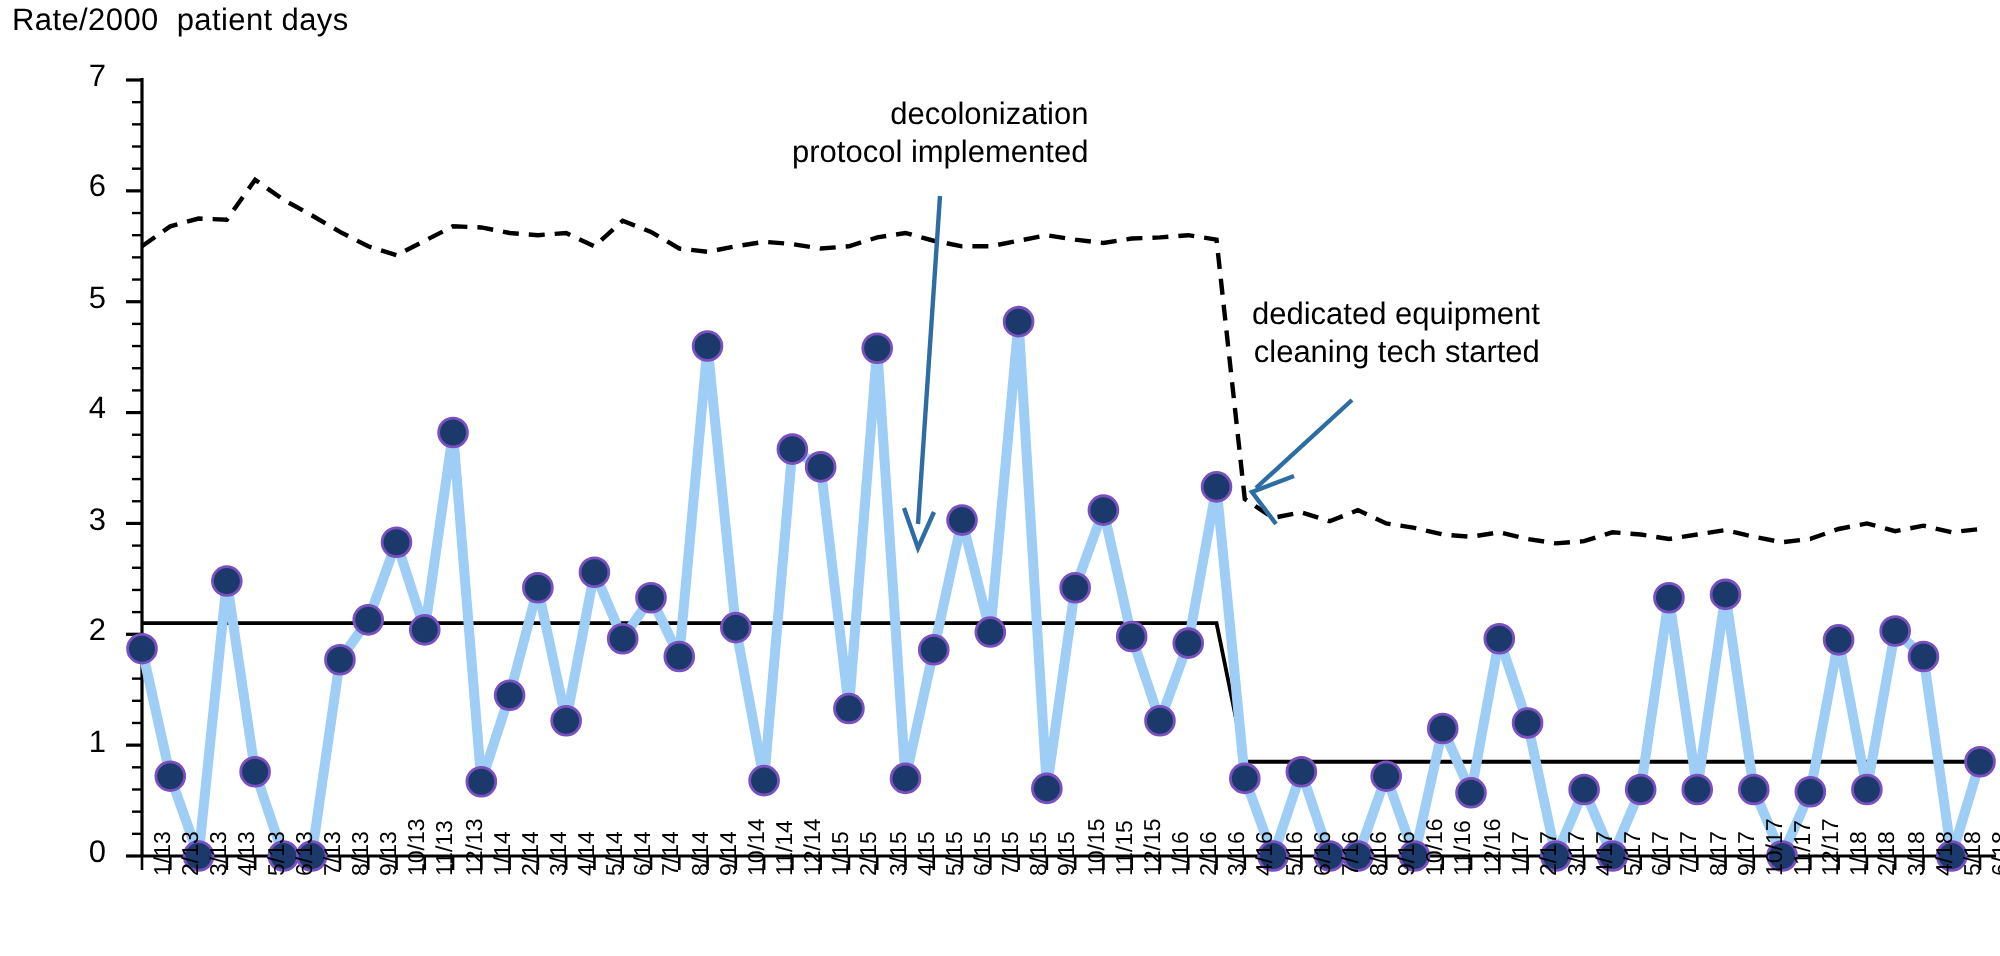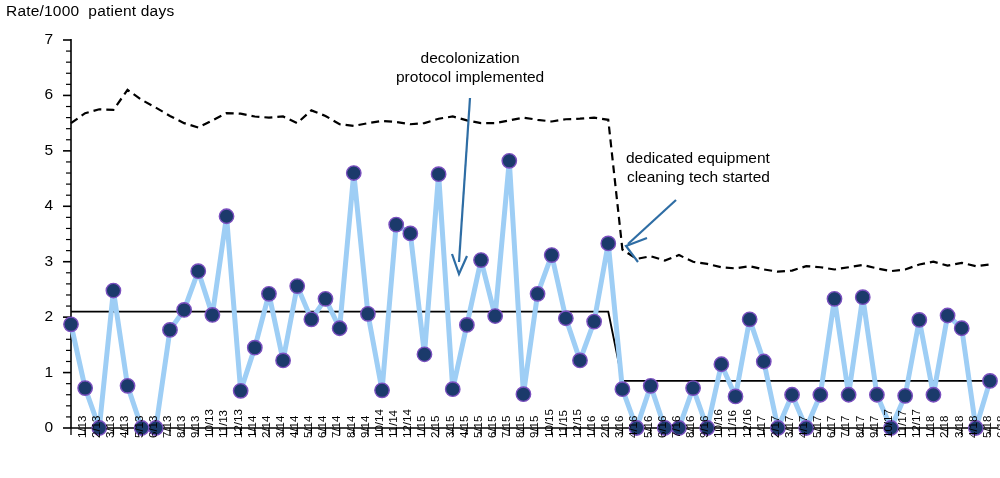--- a/index.html
+++ b/index.html
@@ -32,21 +32,21 @@
     top: 0;
     width: 1000px;
     height: 478px;
   }
   .annot {
     position: absolute;
     font-size: 15.5px;
     line-height: 19px;
     color: #000000;
     white-space: pre;
-    text-align: center;
+    text-align: right;
   }
   #annot-decol {
     left: 396px;
     top: 48px;
   }
   #annot-tech {
     left: 626px;
     top: 148px;
     text-align: right;
   }
@@ -65,21 +65,21 @@
     transform: rotate(-90deg);
     white-space: nowrap;
     text-align: left;
   }
 </style>
 </head>
 <body>
 
 <div id="page">
 
-  <div id="y-axis-title">Rate/1000  patient days</div>
+  <div id="y-axis-title">Rate/2000  patient days</div>
 
   <svg id="plot" viewBox="0 0 1000 478" width="1000" height="478" xmlns="http://www.w3.org/2000/svg">
     <g id="g-axes">
         <line x1="71" y1="39" x2="71" y2="428" stroke="#000000" stroke-width="1.6"></line>
         <line x1="71" y1="428" x2="998" y2="428" stroke="#000000" stroke-width="1.6"></line>
         <line x1="63" y1="428" x2="71" y2="428" stroke="#000000" stroke-width="1.6"></line>
         <line x1="63" y1="372.57142857142856" x2="71" y2="372.57142857142856" stroke="#000000" stroke-width="1.6"></line>
         <line x1="63" y1="317.14285714285717" x2="71" y2="317.14285714285717" stroke="#000000" stroke-width="1.6"></line>
         <line x1="63" y1="261.7142857142857" x2="71" y2="261.7142857142857" stroke="#000000" stroke-width="1.6"></line>
         <line x1="63" y1="206.28571428571428" x2="71" y2="206.28571428571428" stroke="#000000" stroke-width="1.6"></line>

